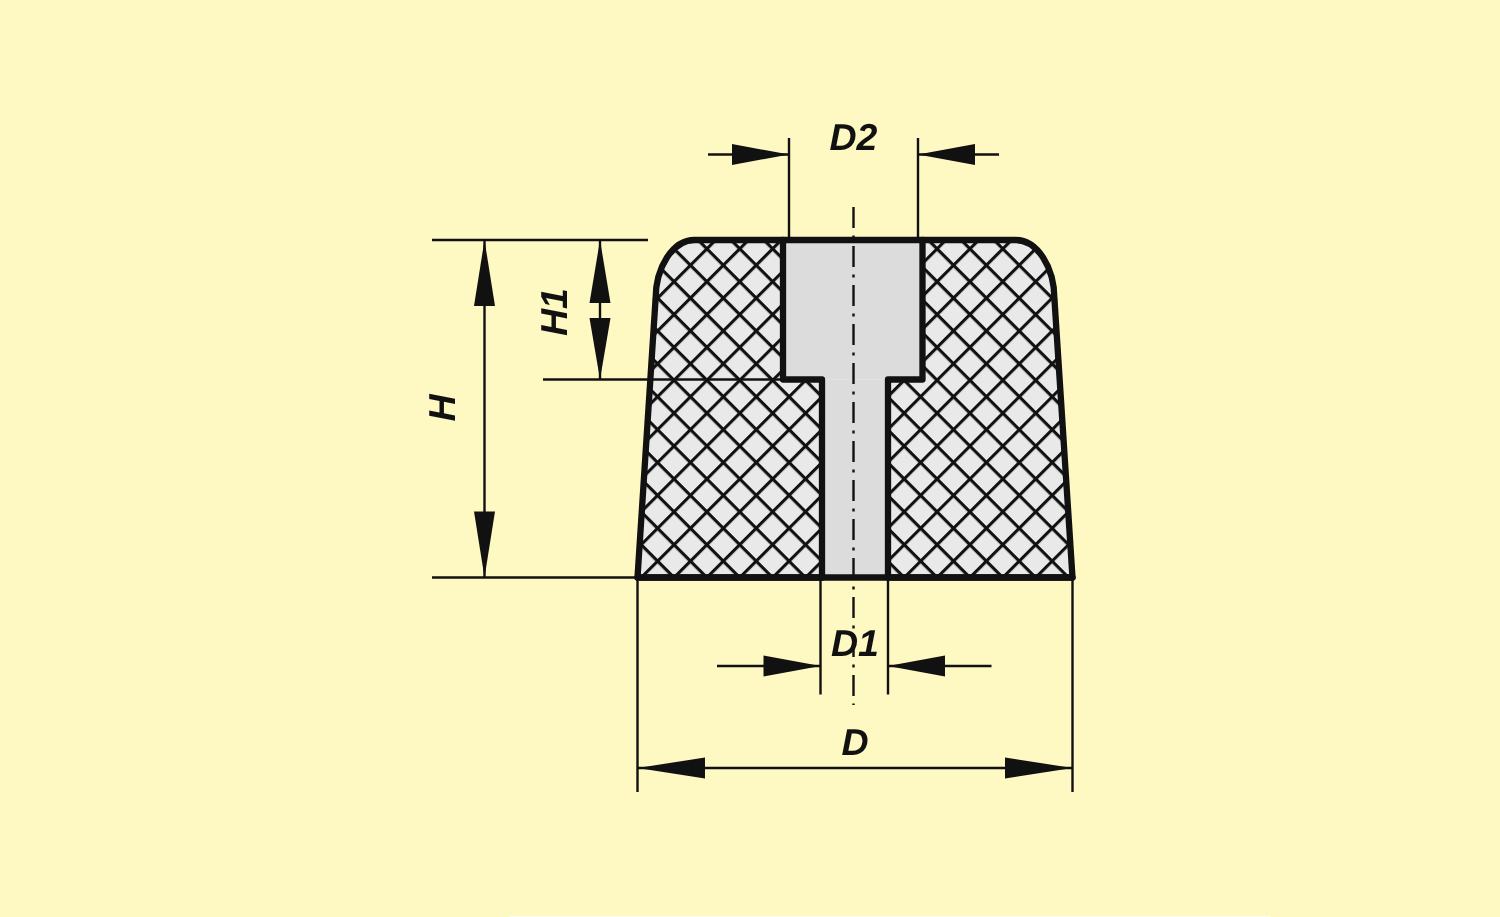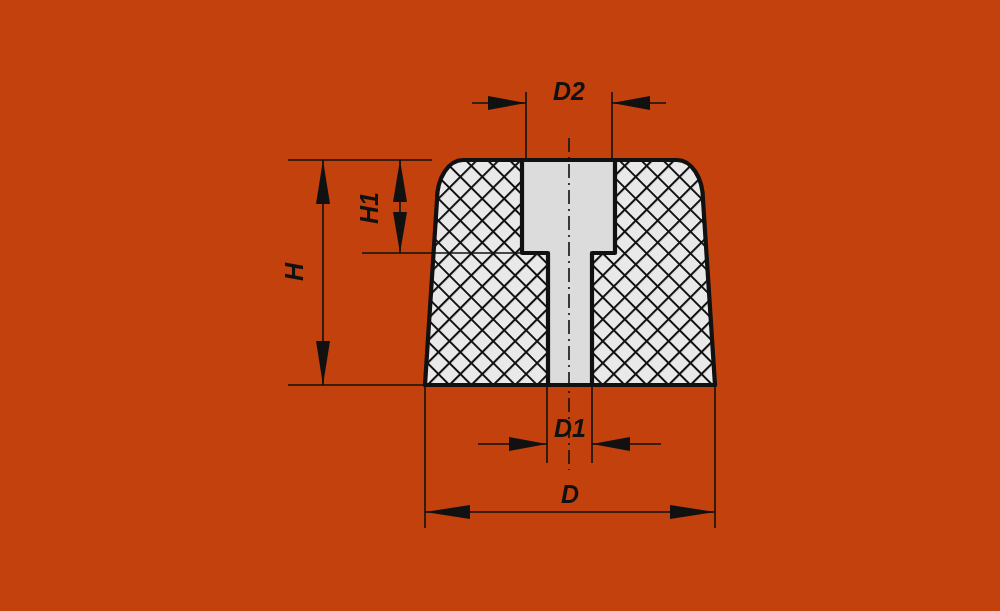--- a/index.html
+++ b/index.html
@@ -10,21 +10,21 @@
   body {
     width: 1000px;
     height: 611px;
     font-family: "Liberation Sans", sans-serif;
     overflow: hidden;
   }
   #drawing-root {
     position: relative;
     width: 1000px;
     height: 611px;
-    background: #c2410c;
+    background: #fef9c3;
   }
   svg#technical-drawing {
     display: block;
     width: 1000px;
     height: 611px;
   }
   .dim-label {
     font-family: "Liberation Sans", sans-serif;
     font-style: italic;
     font-weight: 700;

